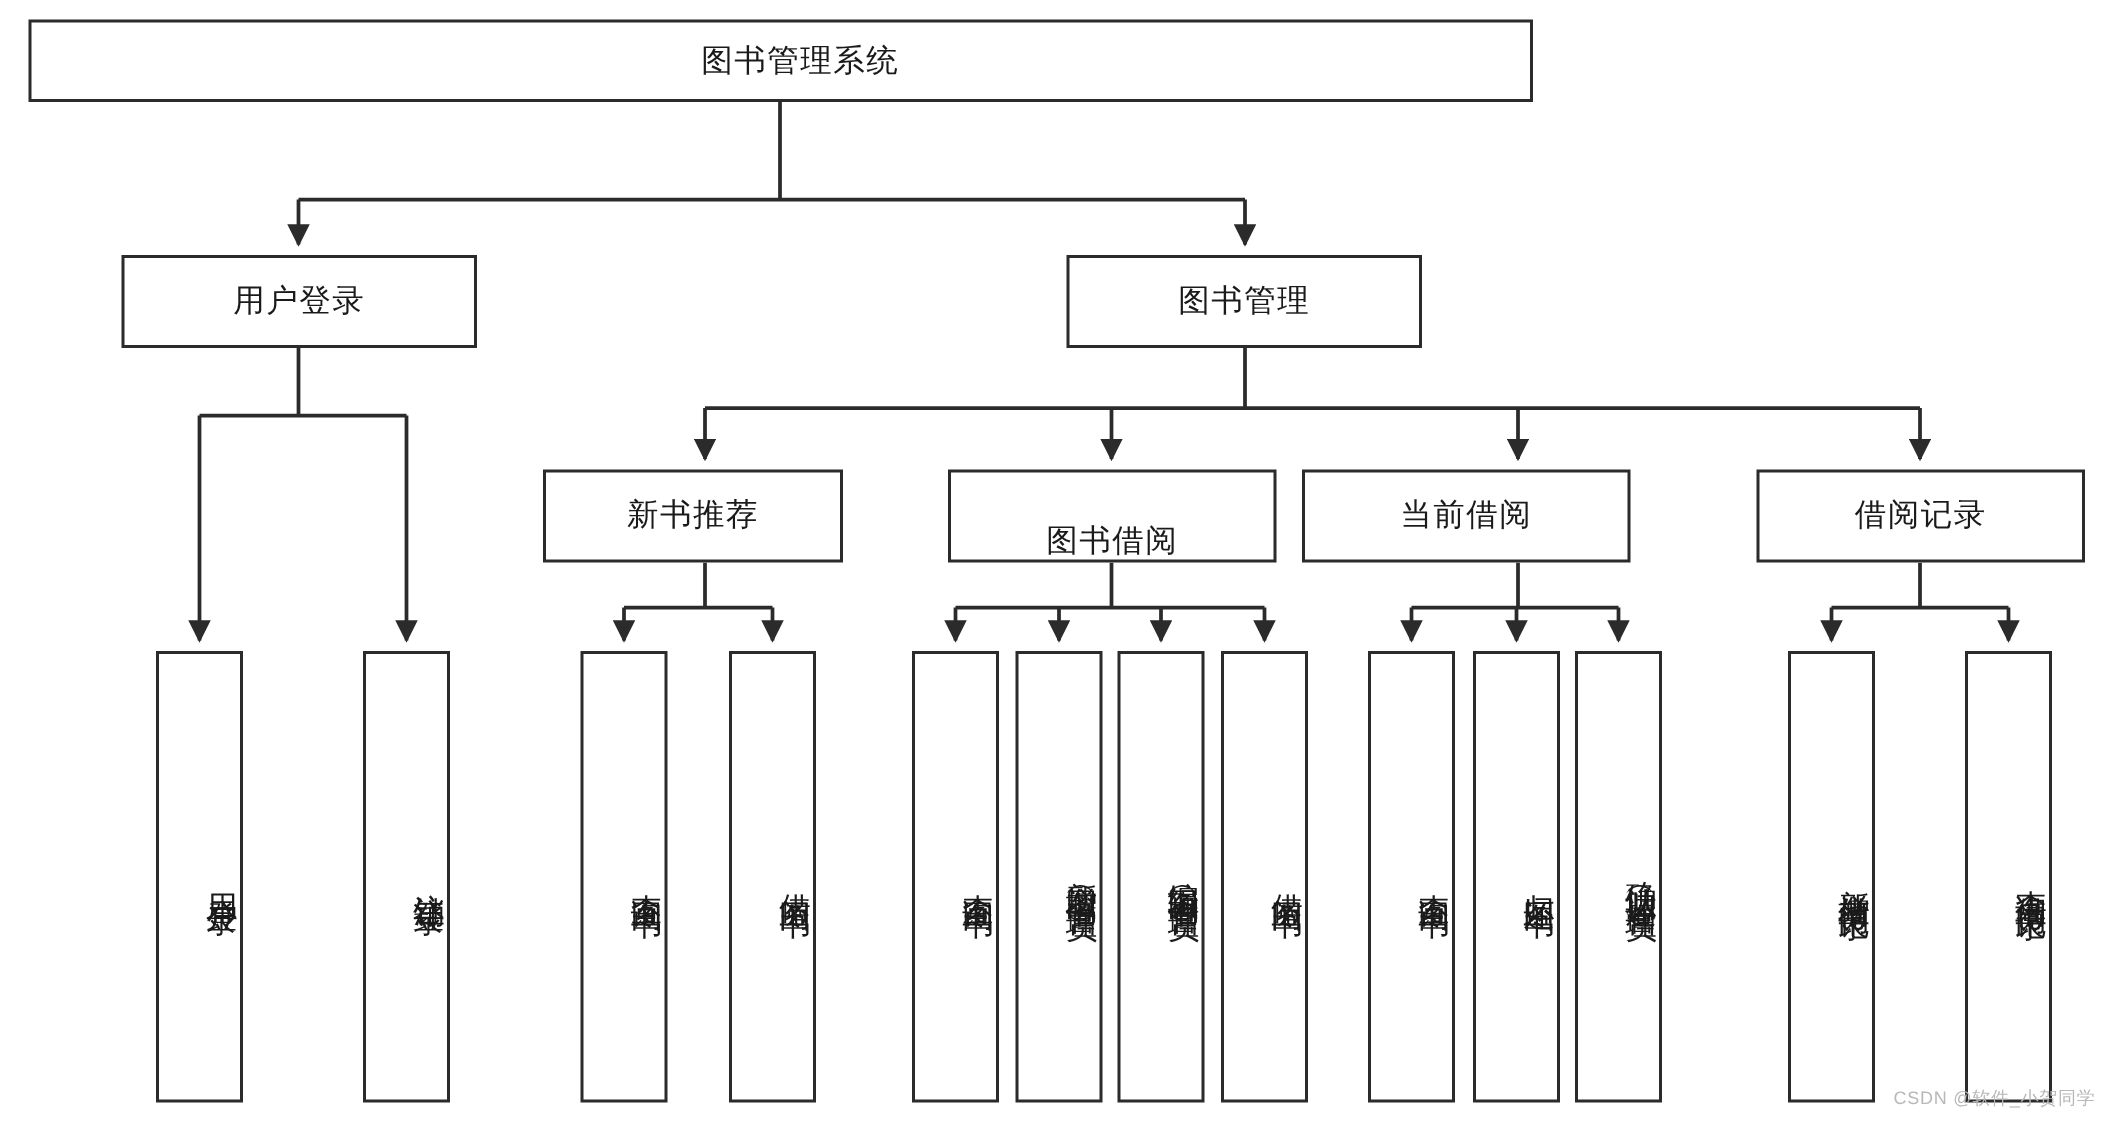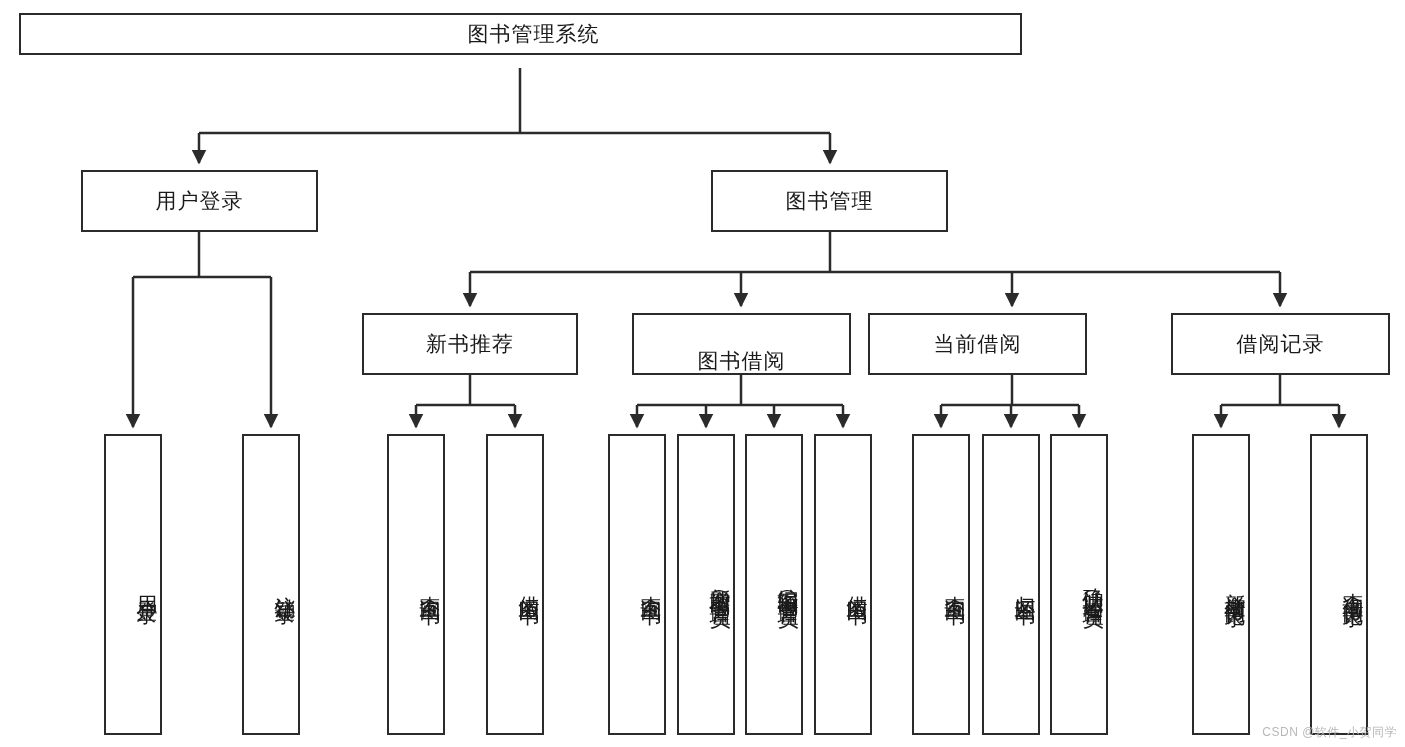--- a/index.html
+++ b/index.html
@@ -113,32 +113,32 @@
       <path d="M 1011 405 L 1011 427" marker-end="url(#arrow)"></path>
       <path d="M 1079 405 L 1079 427" marker-end="url(#arrow)"></path>
 
       <path d="M 1280 375 L 1280 405"></path>
       <path d="M 1221 405 L 1339 405"></path>
       <path d="M 1221 405 L 1221 427" marker-end="url(#arrow)"></path>
       <path d="M 1339 405 L 1339 427" marker-end="url(#arrow)"></path>
     </g>
   </svg>
 
-  <div class="node h" id="node-root" style="left: 19px; top: 13px; width: 1003px; height: 42px; padding-left: 26px;">
+  <div class="node h" id="node-root" style="left: 19px; top: 13px; width: 1003px; height: 55px; padding-left: 26px;">
     <span>图书管理系统</span>
   </div>
 
   <div class="node h" id="node-l2-0" style="left: 81px; top: 170px; width: 237px; height: 62px;">
     <span>用户登录</span>
   </div>
   <div class="node h" id="node-l2-1" style="left: 711px; top: 170px; width: 237px; height: 62px;">
     <span>图书管理</span>
   </div>
 
-  <div class="node h" id="node-l3-0" style="left: 362px; top: 313px; width: 216px; height: 62px;">
+  <div class="node h" id="node-l3-0" style="left: 362px; top: 313px; width: 200px; height: 62px;">
     <span>新书推荐</span>
   </div>
   <div class="node h" id="node-l3-1" style="left: 632px; top: 313px; width: 219px; height: 62px; align-items: flex-end;">
     <span>图书借阅</span>
   </div>
   <div class="node h" id="node-l3-2" style="left: 868px; top: 313px; width: 219px; height: 62px;">
     <span>当前借阅</span>
   </div>
   <div class="node h" id="node-l3-3" style="left: 1171px; top: 313px; width: 219px; height: 62px;">
     <span>借阅记录</span>

